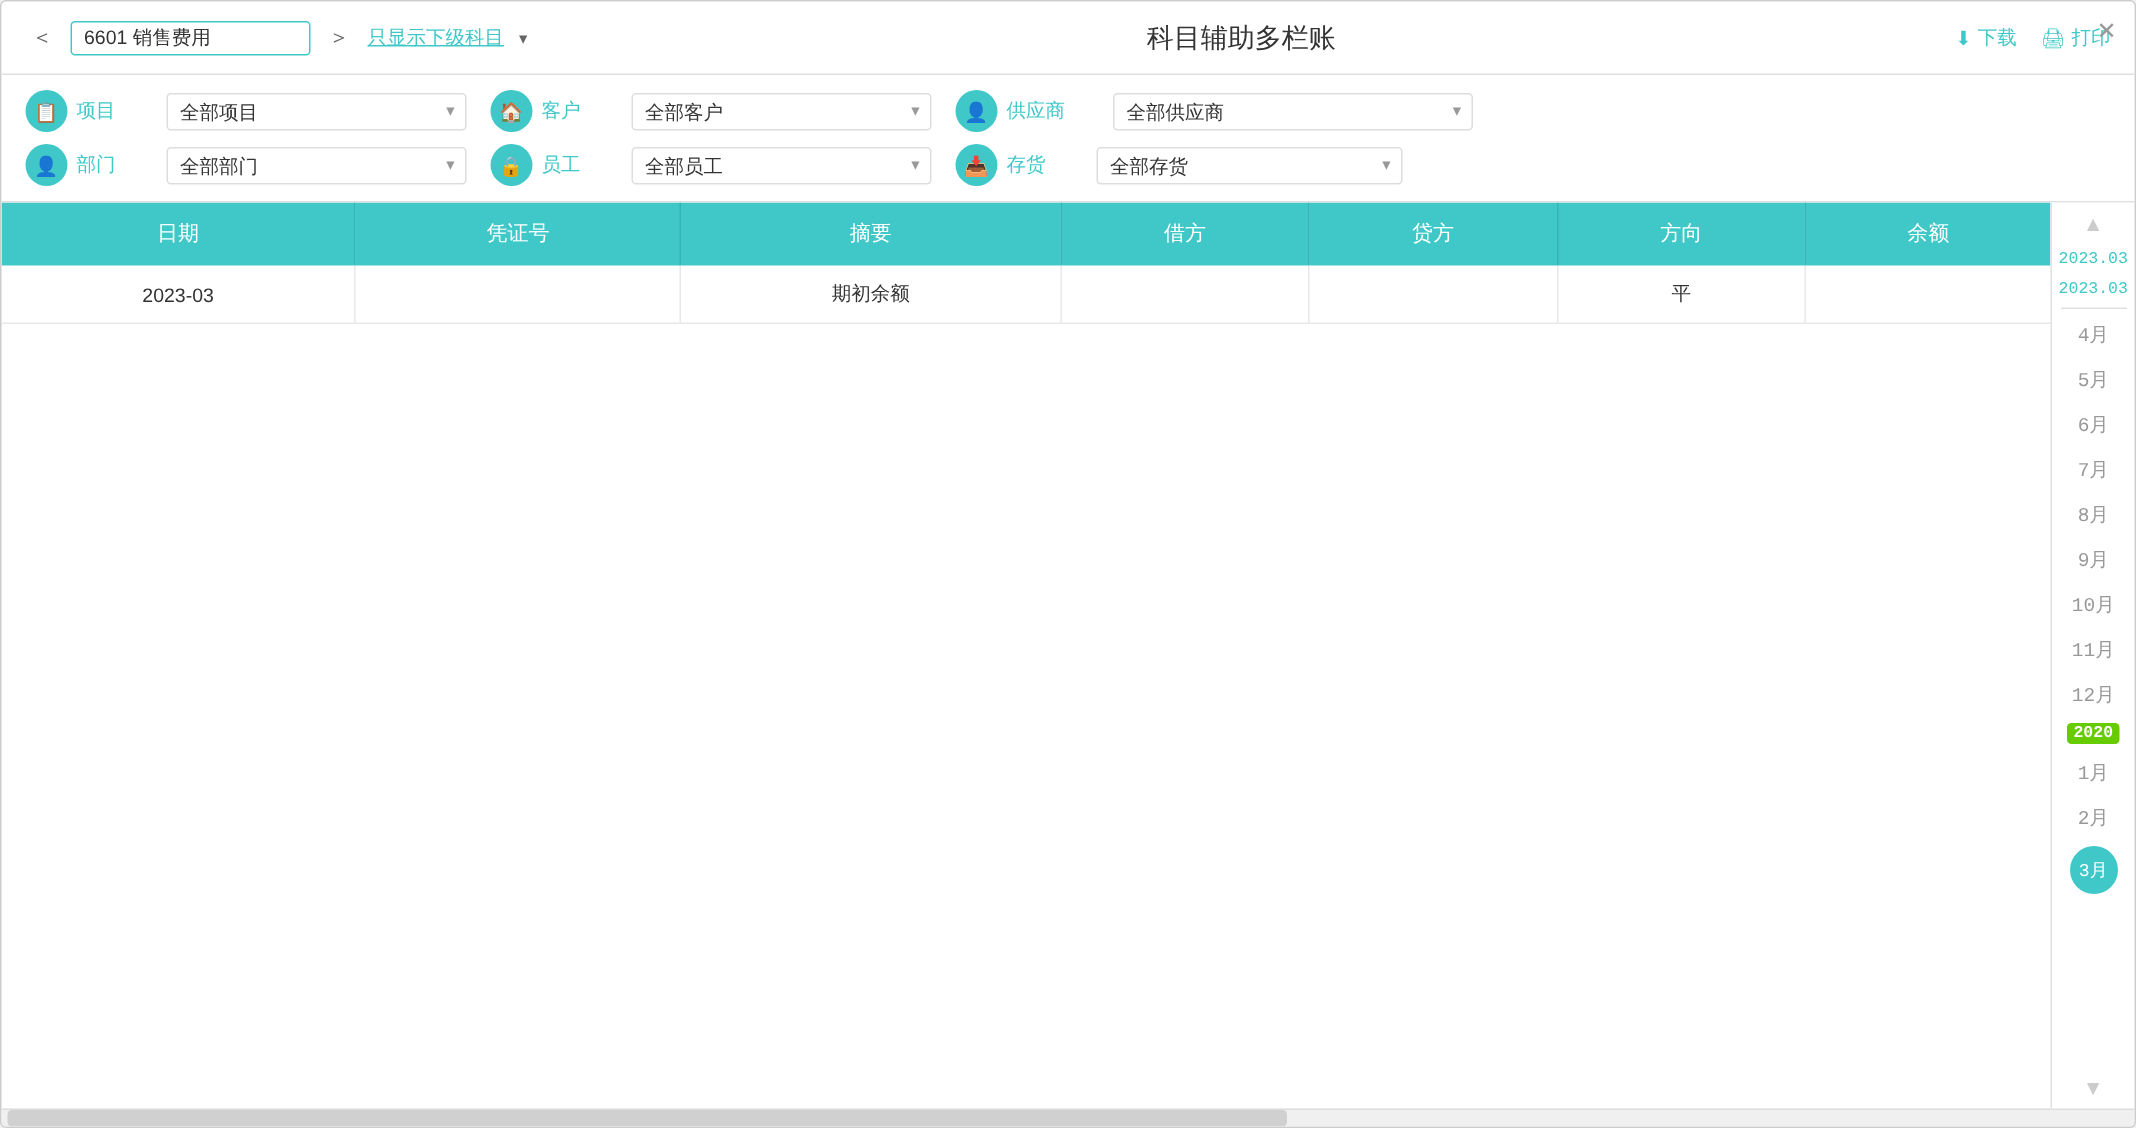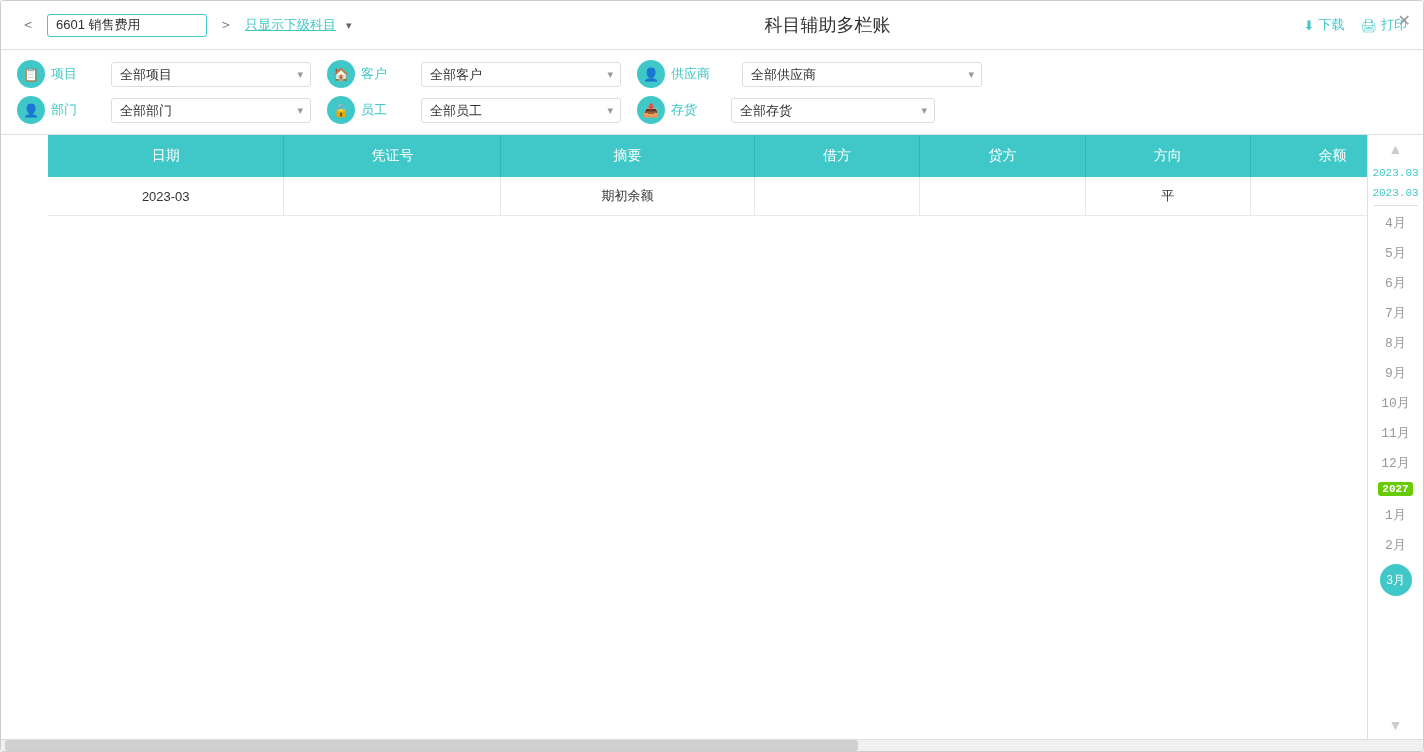--- a/index.html
+++ b/index.html
@@ -152,21 +152,20 @@
       right: 8px;
       top: 50%;
       transform: translateY(-50%);
       color: #999;
       pointer-events: none;
       font-size: 11px;
     }
     table {
       width: 100%;
       border-collapse: collapse;
-      margin-left: 47px;
     }
     thead tr {
       background: #40c8c8;
     }
     thead th {
       color: #fff;
       padding: 12px 8px;
       text-align: center;
       font-weight: normal;
       font-size: 14px;
@@ -399,21 +398,21 @@
         <div class="timeline-item">4月</div>
         <div class="timeline-item">5月</div>
         <div class="timeline-item">6月</div>
         <div class="timeline-item">7月</div>
         <div class="timeline-item">8月</div>
         <div class="timeline-item">9月</div>
         <div class="timeline-item">10月</div>
         <div class="timeline-item">11月</div>
         <div class="timeline-item">12月</div>
         <div style="text-align:center; padding:2px 0;">
-          <span class="year-badge">2027</span>
+          <span class="year-badge">2020</span>
         </div>
         <div class="timeline-item">1月</div>
         <div class="timeline-item">2月</div>
         <div style="text-align:center; padding:2px 0;">
           <div class="selected-month-badge">3月</div>
         </div>
       </div>
       <button class="timeline-down-btn">▼</button>
     </div>
   </div>

